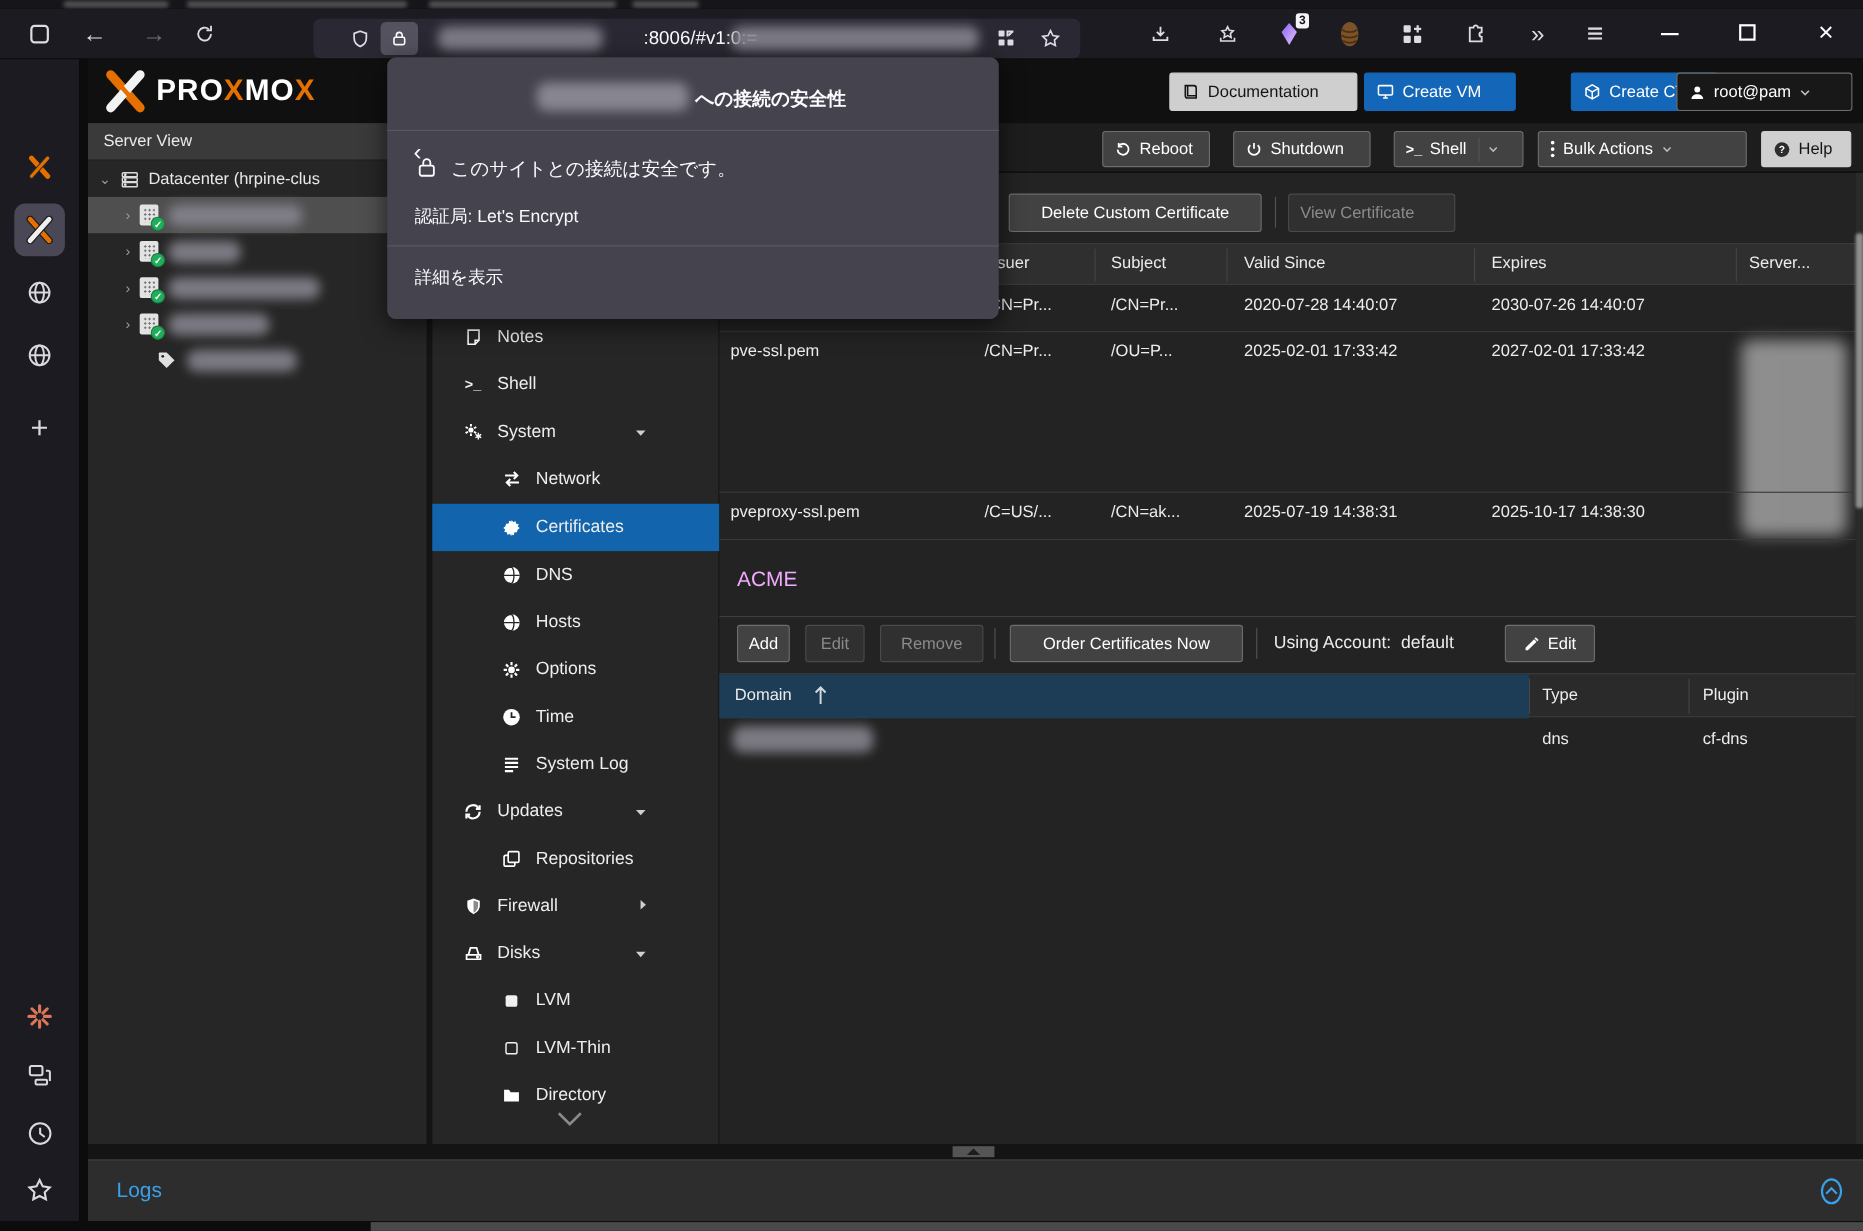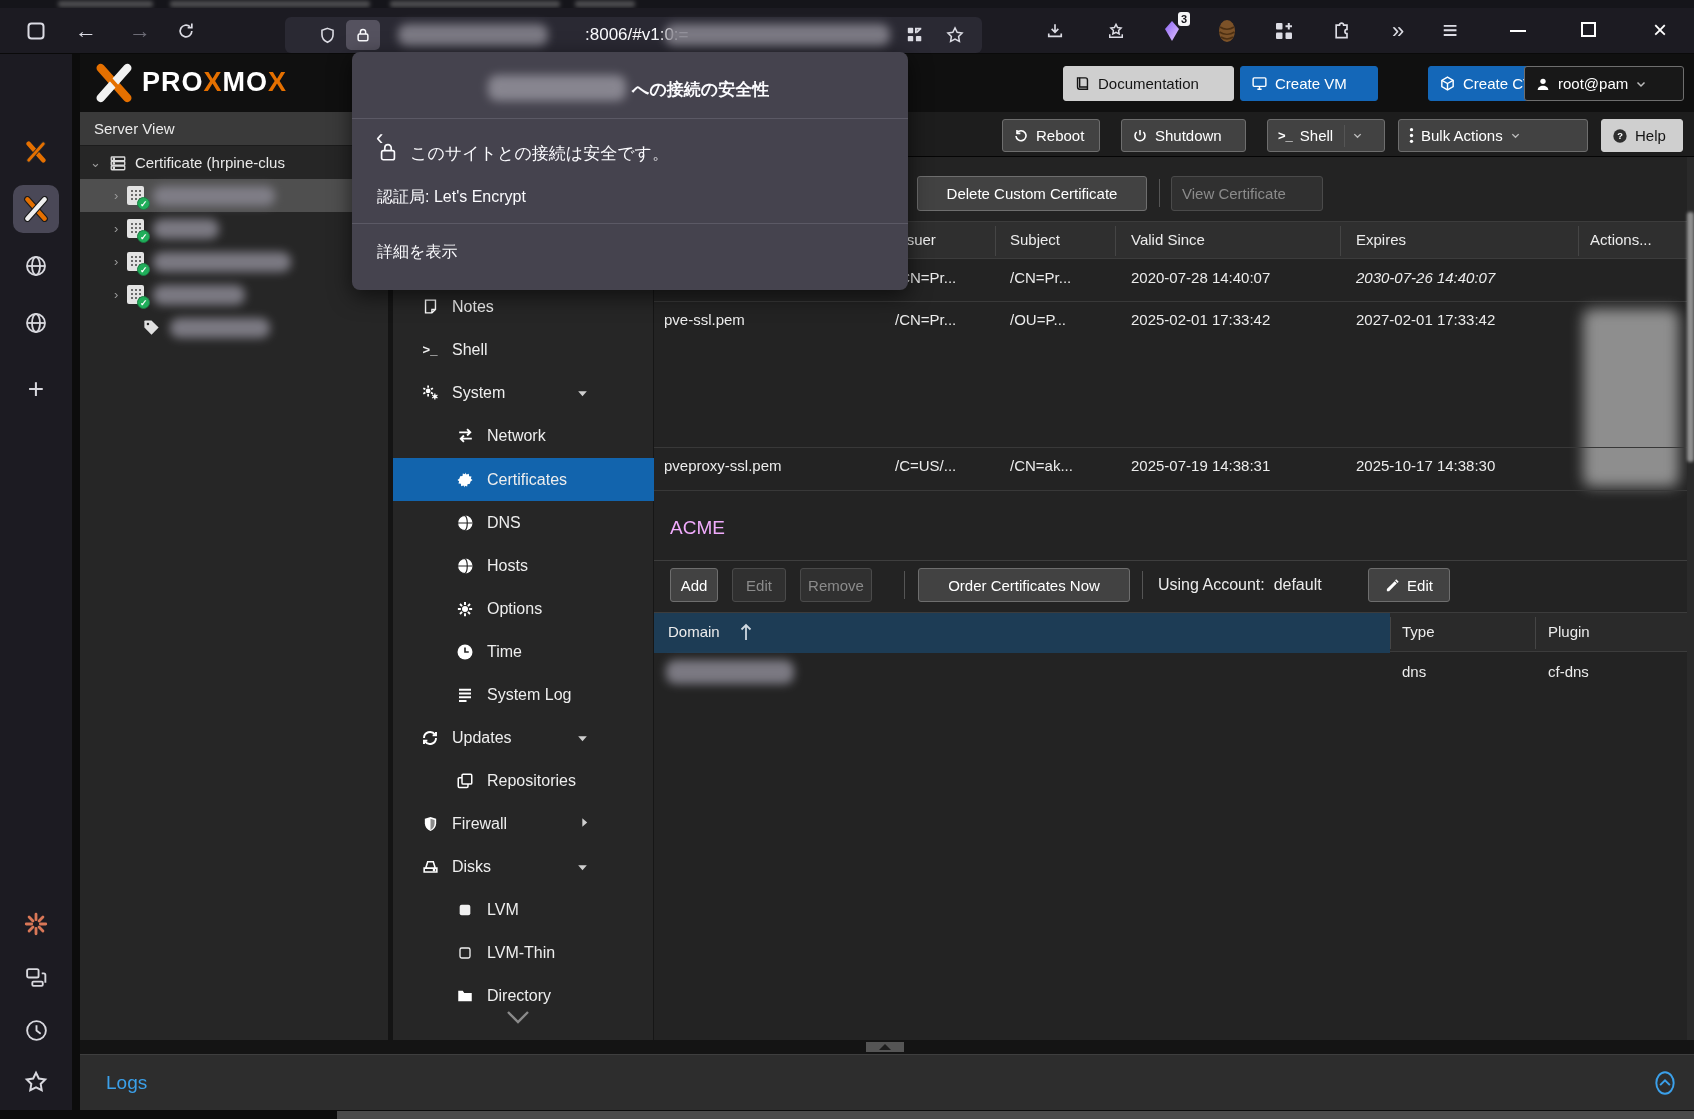--- a/index.html
+++ b/index.html
@@ -336,21 +336,21 @@
     <div class="trow" style="height:33px;padding-left:10px;gap:8px;">
       <span class="chev">⌄</span>
       <svg width="18" height="18" viewBox="0 0 24 24" fill="none" stroke="#dcdcdc" stroke-width="1.8">
           <rect x="3" y="4" width="18" height="5" rx="1"></rect>
           <rect x="3" y="10" width="18" height="5" rx="1"></rect>
           <rect x="3" y="16" width="18" height="5" rx="1"></rect>
           <circle cx="6.5" cy="6.5" r=".8" fill="#dcdcdc"></circle>
           <circle cx="6.5" cy="12.5" r=".8" fill="#dcdcdc"></circle>
           <circle cx="6.5" cy="18.5" r=".8" fill="#dcdcdc"></circle>
         </svg>
-      <span>Certificate (hrpine-clus</span>
+      <span>Datacenter (hrpine-clus</span>
     </div>
 
     <div class="trow sel" style="height:33px;padding-left:34px;gap:9px;">
       <span class="chev">›</span>
       <span class="nodeicon">
           <span class="dots"></span>
           <span class="gcheck">✓</span>
         </span>
       <span class="blob" style="width:122px;height:20px;display:inline-block;"></span>
     </div>
@@ -561,34 +561,34 @@
     <div class="vsep abs" style="left:505px;top:22px;height:28px;"></div>
     <div class="abs pbtn dis" style="left:517px;top:19px;width:152px;height:35px;justify-content:flex-start;">
         <span>View Certificate</span>
       </div>
 
     <div class="abs gridheader" style="left:0;top:64px;width:1033px;height:38px;">
       <div class="cell" style="left:241px;top:9px;">Issuer</div>
       <div class="cell" style="left:356px;top:9px;">Subject</div>
       <div class="cell" style="left:477px;top:9px;">Valid Since</div>
       <div class="cell" style="left:702px;top:9px;">Expires</div>
-      <div class="cell" style="left:936px;top:9px;">Actions...</div>
+      <div class="cell" style="left:936px;top:9px;">Server...</div>
       <div class="colline" style="left:231px;top:4px;height:30px;"></div>
       <div class="colline" style="left:341px;top:4px;height:30px;"></div>
       <div class="colline" style="left:461px;top:4px;height:30px;"></div>
       <div class="colline" style="left:686px;top:4px;height:30px;"></div>
       <div class="colline" style="left:924px;top:4px;height:30px;"></div>
     </div>
 
     <div class="abs" style="left:0;top:102px;width:1033px;height:42px;">
       <div class="cell" style="left:10px;top:10px;"></div>
       <div class="cell" style="left:241px;top:10px;">/CN=Pr...</div>
       <div class="cell" style="left:356px;top:10px;">/CN=Pr...</div>
       <div class="cell" style="left:477px;top:10px;">2020-07-28 14:40:07</div>
-      <div class="cell" style="left:702px;top:10px;font-style:italic;">2030-07-26 14:40:07</div>
+      <div class="cell" style="left:702px;top:10px;">2030-07-26 14:40:07</div>
     </div>
     <div class="rowline" style="left:0;top:144px;width:1033px;"></div>
     <div class="abs" style="left:0;top:144px;width:1033px;height:146px;">
       <div class="cell" style="left:10px;top:10px;">pve-ssl.pem</div>
       <div class="cell" style="left:241px;top:10px;">/CN=Pr...</div>
       <div class="cell" style="left:356px;top:10px;">/OU=P...</div>
       <div class="cell" style="left:477px;top:10px;">2025-02-01 17:33:42</div>
       <div class="cell" style="left:702px;top:10px;">2027-02-01 17:33:42</div>
       <div class="abs blob" style="left:929px;top:8px;width:96px;height:178px;filter:blur(7px);background:#9a9a9a;"></div>
     </div>
@@ -604,21 +604,21 @@
 
     <div class="abs acmetitle" style="left:16px;top:360px;">ACME</div>
     <div class="rowline" style="left:0;top:403px;width:1033px;background:#3e3e3e;"></div>
 
     <div class="abs pbtn" style="left:16px;top:411px;width:48px;height:34px;justify-content:center;">
         <span>Add</span>
       </div>
     <div class="abs pbtn dis" style="left:78px;top:411px;width:54px;height:34px;justify-content:center;">
         <span>Edit</span>
       </div>
-    <div class="abs pbtn dis" style="left:146px;top:411px;width:72px;height:34px;justify-content:center;">
+    <div class="abs pbtn dis" style="left:146px;top:411px;width:94px;height:34px;justify-content:center;">
         <span>Remove</span>
       </div>
     <div class="vsep abs" style="left:250px;top:414px;height:28px;"></div>
     <div class="abs pbtn" style="left:264px;top:411px;width:212px;height:34px;justify-content:center;">
         <span>Order Certificates Now</span>
       </div>
     <div class="vsep abs" style="left:488px;top:414px;height:28px;"></div>
     <div class="cell" style="left:504px;top:419px;font-size:16px;"><span>Using Account:</span>&nbsp;&nbsp;<span>default</span></div>
     <div class="abs pbtn" style="left:714px;top:411px;width:82px;height:34px;justify-content:center;">
       <svg width="15" height="15" viewBox="0 0 24 24" fill="#fff">

